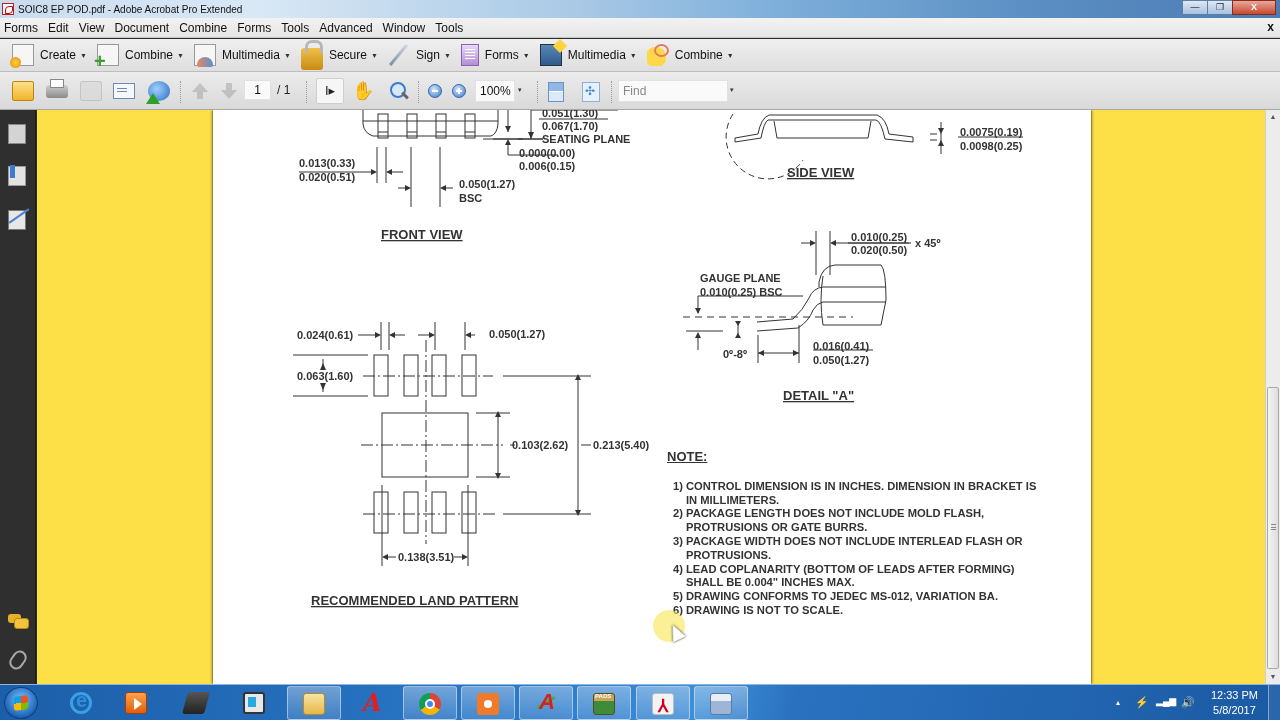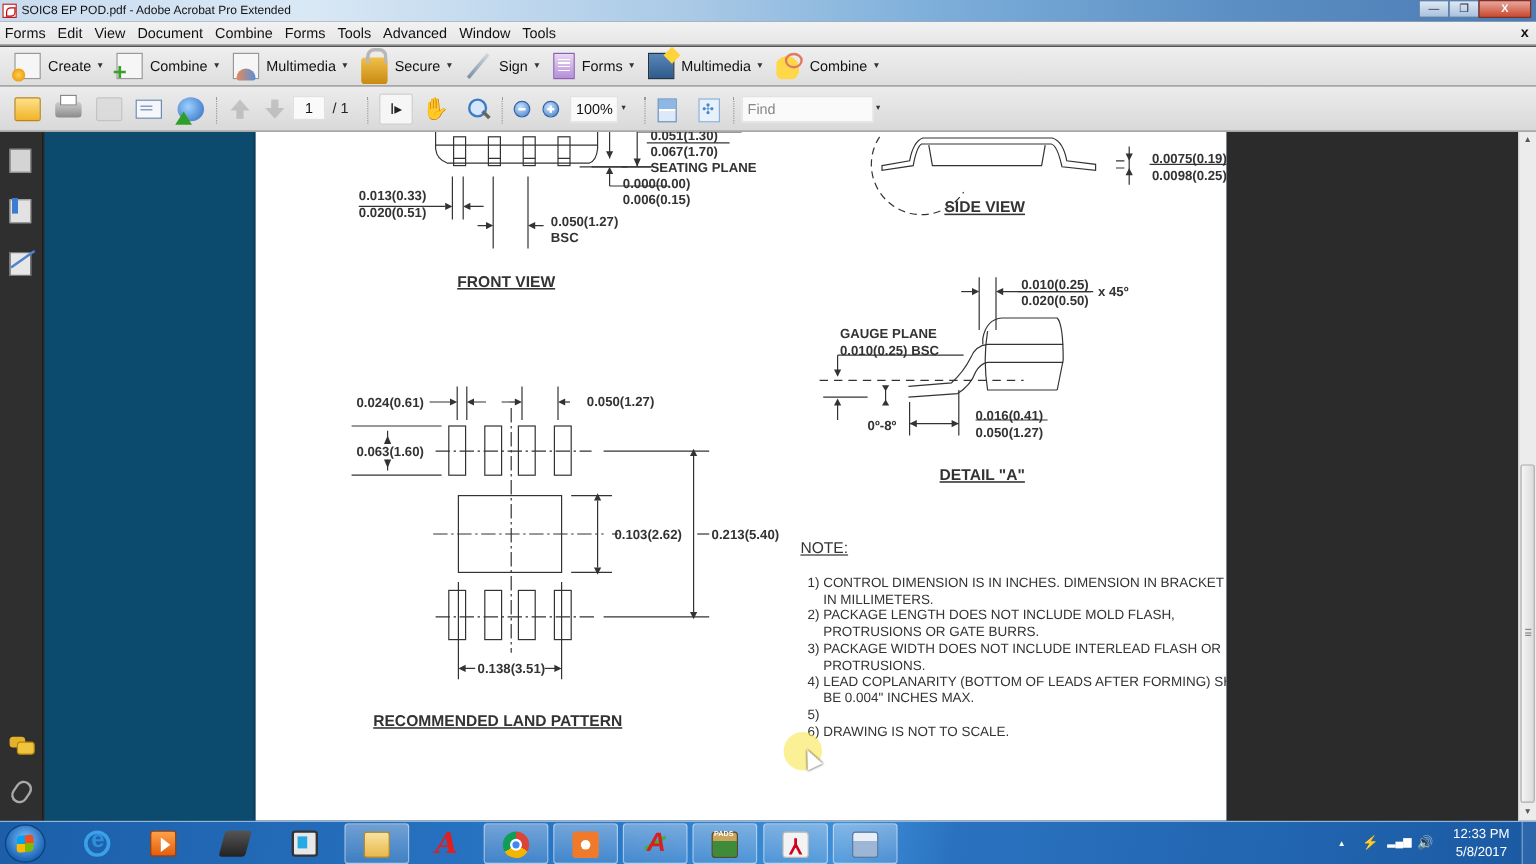--- a/index.html
+++ b/index.html
@@ -95,26 +95,26 @@
   .ic-bookmarks { background: #e2e2e2; border: 1px solid #999; }
   .ic-bookmarks::before { content: ""; position: absolute; left: 1px; top: -2px; width: 5px; height: 13px; background: #3c7bd1; }
   .ic-sig { height: 12px; background: #e7e7e7; border: 1px solid #777; top: 210px; }
   .ic-sig::after { content: ""; position: absolute; left: -2px; top: 4px; width: 24px; height: 2px; background: #4c82cf; transform: rotate(-35deg); }
   .ic-comments { height: 14px; }
   .ic-comments::before { content: ""; position: absolute; left: 0; top: 0; width: 13px; height: 9px; background: #e5b12a; border-radius: 3px; }
   .ic-comments::after { content: ""; position: absolute; left: 6px; top: 4px; width: 13px; height: 9px; background: #f1c43d; border-radius: 3px; border: 1px solid #b8860b; }
   .ic-attach { width: 14px !important; height: 20px !important; border: 2px solid #a9a9a9; border-radius: 7px; transform: rotate(35deg); }
 
   
-  .docarea { position: absolute; left: 37px; top: 110px; width: 985px; height: 574px; background: #0c4a6e; overflow: hidden; }
+  .docarea { position: absolute; left: 37px; top: 110px; width: 1228px; height: 574px; background: #fde047; overflow: hidden; }
   .page { position: absolute; left: 176px; top: 0; width: 878px; height: 574px; background: #ffffff; box-shadow: 0 0 3px #000; }
   .page svg { position: absolute; left: 0; top: 0; }
   .dtext { font-family: "Liberation Sans", sans-serif; font-size: 11px; font-weight: bold; fill: #333; }
   .dtitle { font-family: "Liberation Sans", sans-serif; font-size: 13px; font-weight: bold; fill: #333; text-decoration: underline; }
-  .notes { position: absolute; left: 454px; top: 340px; width: 380px; color: #333; font-size: 11.2px; font-weight: normal; line-height: 13.8px; }
+  .notes { position: absolute; left: 454px; top: 340px; width: 380px; color: #333; font-size: 11.2px; font-weight: bold; line-height: 13.8px; }
   .notes .nhead { font-size: 13px; text-decoration: underline; margin-bottom: 16px; }
   .notes .nitem { display: flex; padding-left: 6px; }
   .notes .nnum { width: 13px; flex: none; }
 
   
   .vscroll { position: absolute; left: 1265px; top: 110px; width: 15px; height: 574px; background: #ececec; border-left: 1px solid #cfcfcf; }
   .vscroll .up, .vscroll .down { position: absolute; left: 0; width: 14px; height: 14px; font-size: 7px; text-align: center; line-height: 14px; color: #555; }
   .vscroll .up { top: 0; } .vscroll .down { bottom: 0; }
   .vscroll .thumb { position: absolute; left: 1px; top: 277px; width: 12px; height: 282px; background: linear-gradient(90deg, #f5f5f5, #dcdcdc); border: 1px solid #aaa; border-radius: 2px; }
   .vscroll .grip { position: absolute; left: 3px; top: 136px; width: 5px; height: 6px; border-top: 1px solid #888; border-bottom: 1px solid #888; }
@@ -446,20 +446,21 @@
       <div class="nitem">
           <span class="nnum">3)</span>
           <span>PACKAGE WIDTH DOES NOT INCLUDE INTERLEAD FLASH OR PROTRUSIONS.</span>
         </div>
       <div class="nitem">
           <span class="nnum">4)</span>
           <span>LEAD COPLANARITY (BOTTOM OF LEADS AFTER FORMING) SHALL BE 0.004" INCHES MAX.</span>
         </div>
       <div class="nitem">
           <span class="nnum">5)</span>
+          <span>DRAWING CONFORMS TO JEDEC MS-012, VARIATION BA.</span>
         </div>
       <div class="nitem">
           <span class="nnum">6)</span>
           <span>DRAWING IS NOT TO SCALE.</span>
         </div>
     </div>
 
     <div class="cursor-hl"></div>
     <div class="cursor"></div>
   </div>

